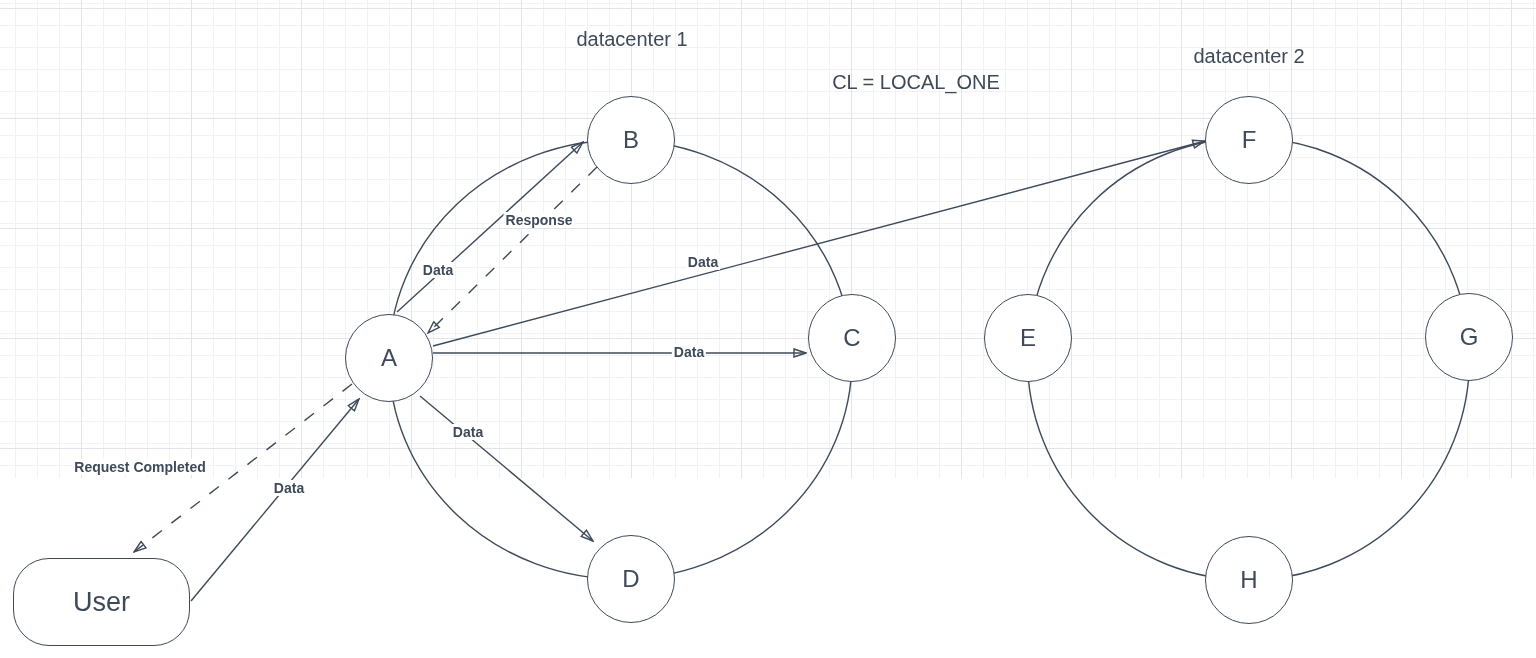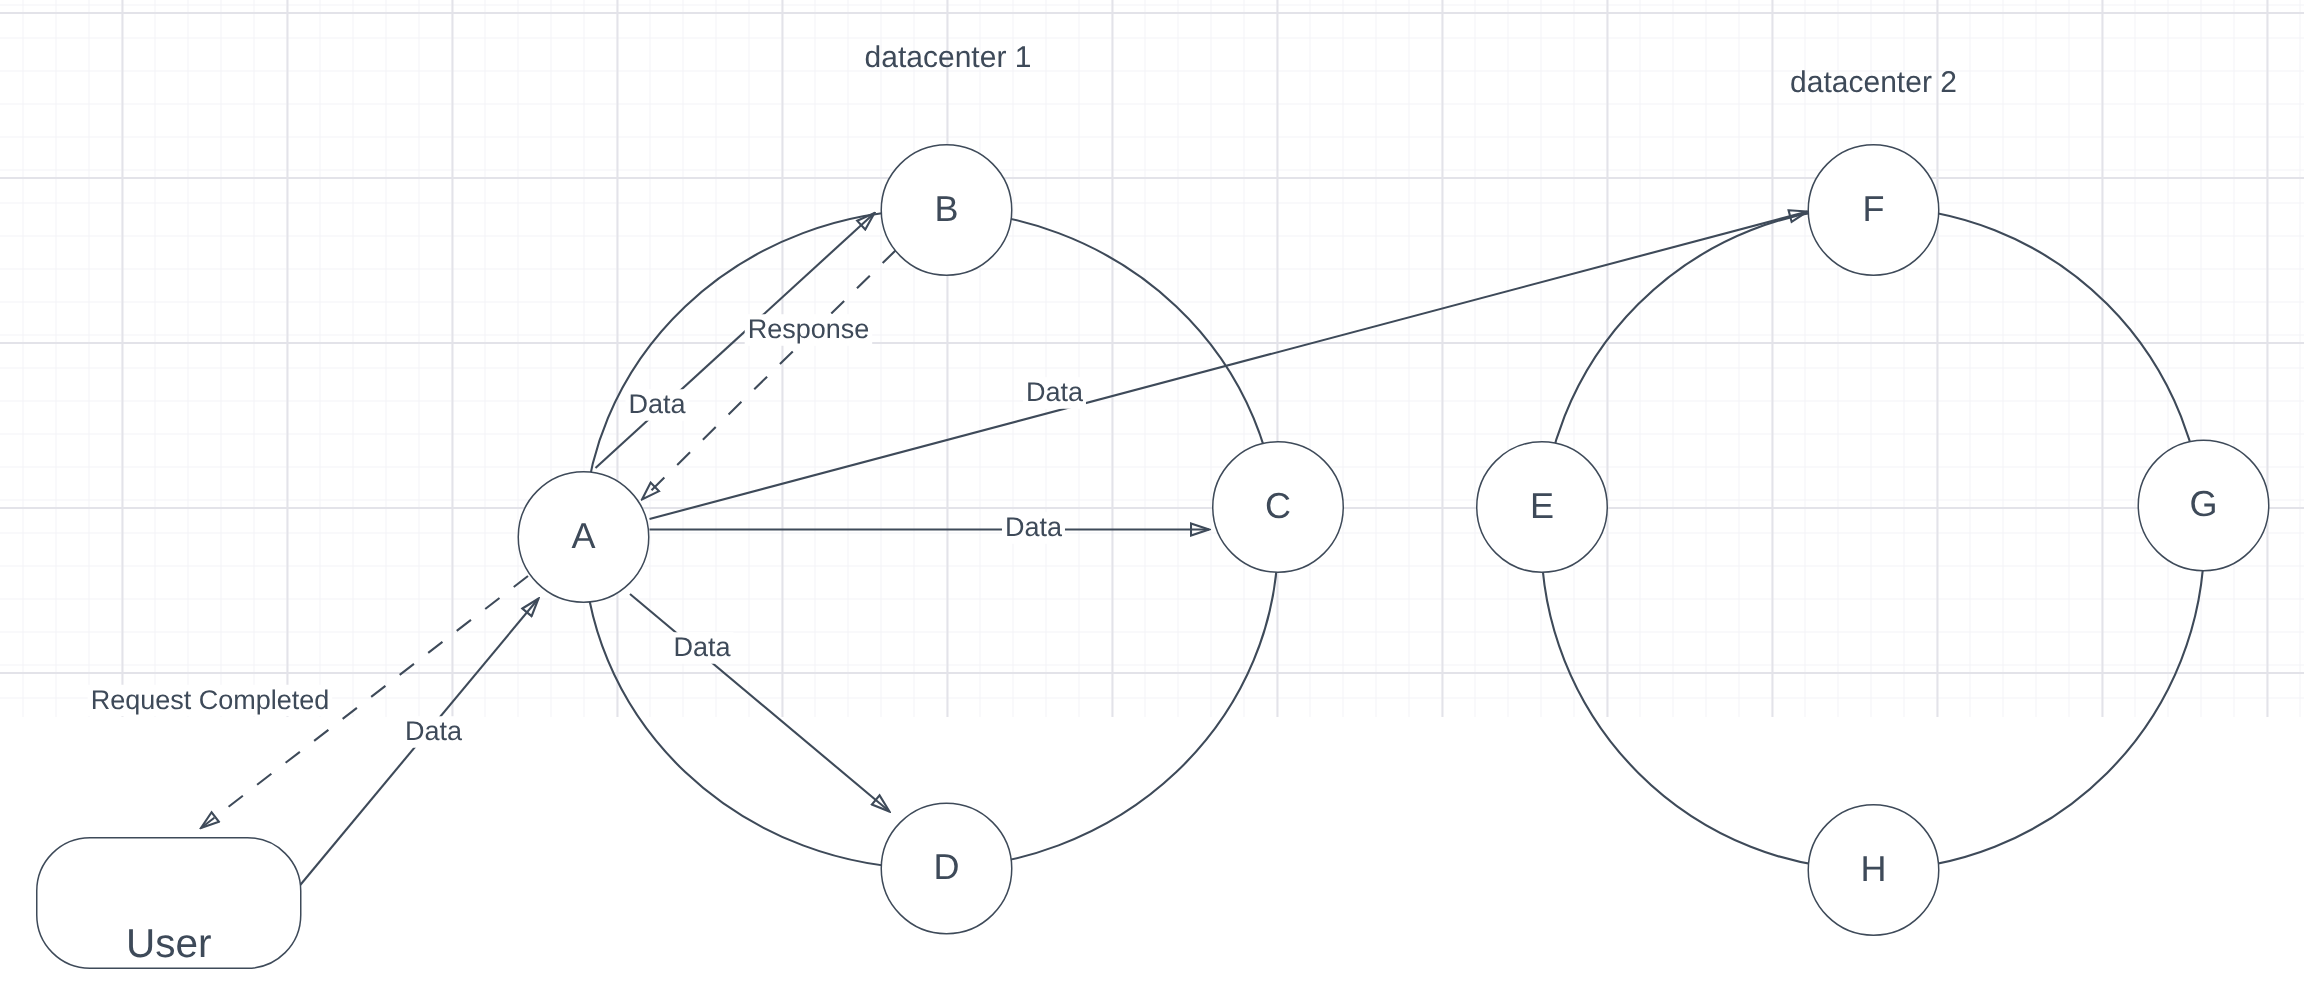--- a/index.html
+++ b/index.html
@@ -30,36 +30,36 @@
     fill:none;stroke:var(--ink);stroke-width:1.4px;
   }
   svg.wires path.dashed{stroke-dasharray:12 12;}
   .node{
     position:absolute;width:88px;height:88px;border-radius:50%;
     background:#fff;border:1.5px solid var(--ink);
     display:flex;align-items:center;justify-content:center;
     font-size:24px;line-height:1;
   }
   .user-box{
-    position:absolute;left:24px;top:558px;width:177px;height:88px;
+    position:absolute;left:13px;top:558px;width:177px;height:88px;
     background:#fff;border:1.5px solid var(--ink);border-radius:36px;
-    display:flex;align-items:flex-end;justify-content:center;
+    display:flex;align-items:center;justify-content:center;
     font-size:27px;
   }
   .dc-label{
     position:absolute;transform:translate(-50%,-50%);
     font-size:20px;white-space:nowrap;
   }
   .annotation{
     position:absolute;left:916px;top:82px;transform:translate(-50%,-50%);
     text-align:center;font-size:20px;line-height:29px;white-space:nowrap;
   }
   .edge-label{
     position:absolute;transform:translate(-50%,-50%);
-    font-size:18px;font-weight:normal;white-space:nowrap;
+    font-size:14px;font-weight:bold;white-space:nowrap;
     background:#ffffff;padding:0 2px;
   }
 </style>
 </head>
 <body>
 
 <div class="canvas">
 
   <svg class="wires" viewBox="0 0 1536 658">
     <defs>
@@ -77,20 +77,21 @@
     <path class="dashed" d="M597,167 L428,333" marker-end="url(#arrowhead)"></path>
     <path d="M433,353 L806,353" marker-end="url(#arrowhead)"></path>
     <path d="M420,396 L593,541" marker-end="url(#arrowhead)"></path>
     <path d="M433,346 L1205,141" marker-end="url(#arrowhead)"></path>
   </svg>
 
   <div class="dc-label" style="left:632px;top:39px">datacenter 1</div>
   <div class="dc-label" style="left:1249px;top:56px">datacenter 2</div>
 
   <div class="annotation">
+    <div>CL = LOCAL_ONE</div>
   </div>
 
   <div class="node" style="left:345px;top:314px">
     <span>A</span>
   </div>
   <div class="node" style="left:587px;top:96px">
     <span>B</span>
   </div>
   <div class="node" style="left:808px;top:294px">
     <span>C</span>

